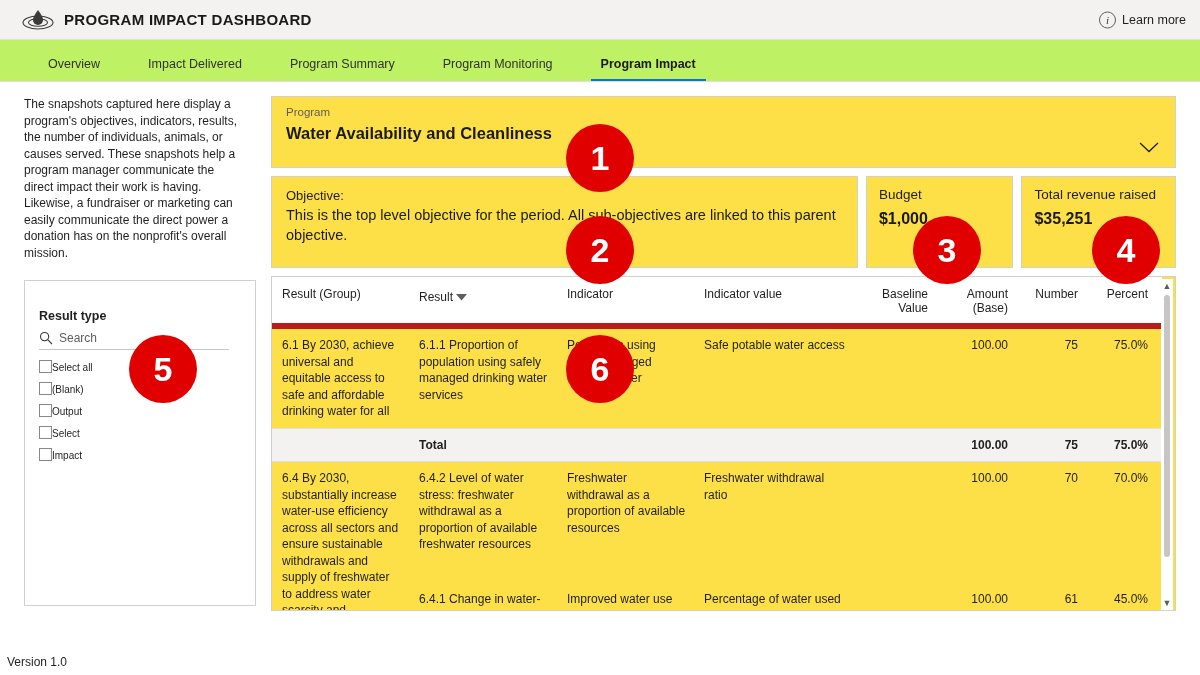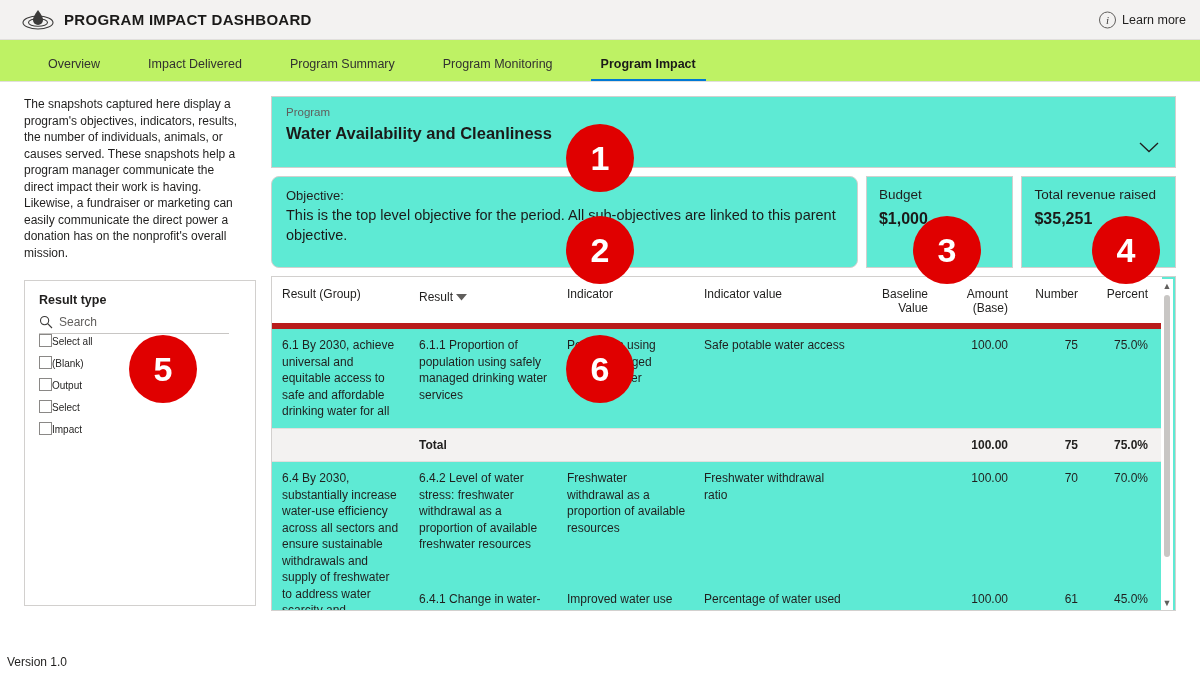--- a/index.html
+++ b/index.html
@@ -113,34 +113,35 @@
     width: 214px;
   }
 
   
   .slicer {
     position: absolute;
     left: 24px; top: 198px;
     width: 232px; height: 326px;
     border: 1px solid #d2d0ce;
     background: #fff;
-    padding: 12px 14px;
+    padding: 28px 14px;
   }
   .slicer-title {
     font-size: 12.5px;
     font-weight: bold;
     color: #201f1e;
     margin-bottom: 8px;
   }
   .search-row {
     display: flex;
     align-items: center;
     gap: 6px;
     border-bottom: 1px solid #c8c6c4;
     padding-bottom: 4px;
+    margin-bottom: 10px;
     width: 190px;
   }
   .search-icon { width: 14px; height: 14px; flex: 0 0 auto; }
   .search-placeholder {
     font-size: 12px;
     color: #605e5c;
   }
   .check-item {
     display: flex;
     align-items: flex-end;
@@ -166,21 +167,21 @@
 
   
   .right-col {
     position: absolute;
     left: 271px; top: 14px;
     width: 905px;
   }
 
   .card {
     border: 1px solid #d2d0ce;
-    background: #5eead4;
+    background: #fde047;
   }
 
   
   .program-card {
     height: 72px;
     padding: 9px 14px 0 14px;
     position: relative;
   }
   .program-label {
     font-size: 11.5px;
@@ -202,21 +203,20 @@
   
   .obj-row {
     margin-top: 8px;
     display: flex;
     gap: 8px;
   }
   .objective-card {
     width: 589px;
     height: 92px;
     padding: 11px 14px;
-    border-radius: 8px;
   }
   .obj-label {
     font-size: 13px;
     color: #201f1e;
     margin-bottom: 2px;
   }
   .obj-text {
     font-size: 14.5px;
     color: #1b1a19;
     line-height: 20px;

